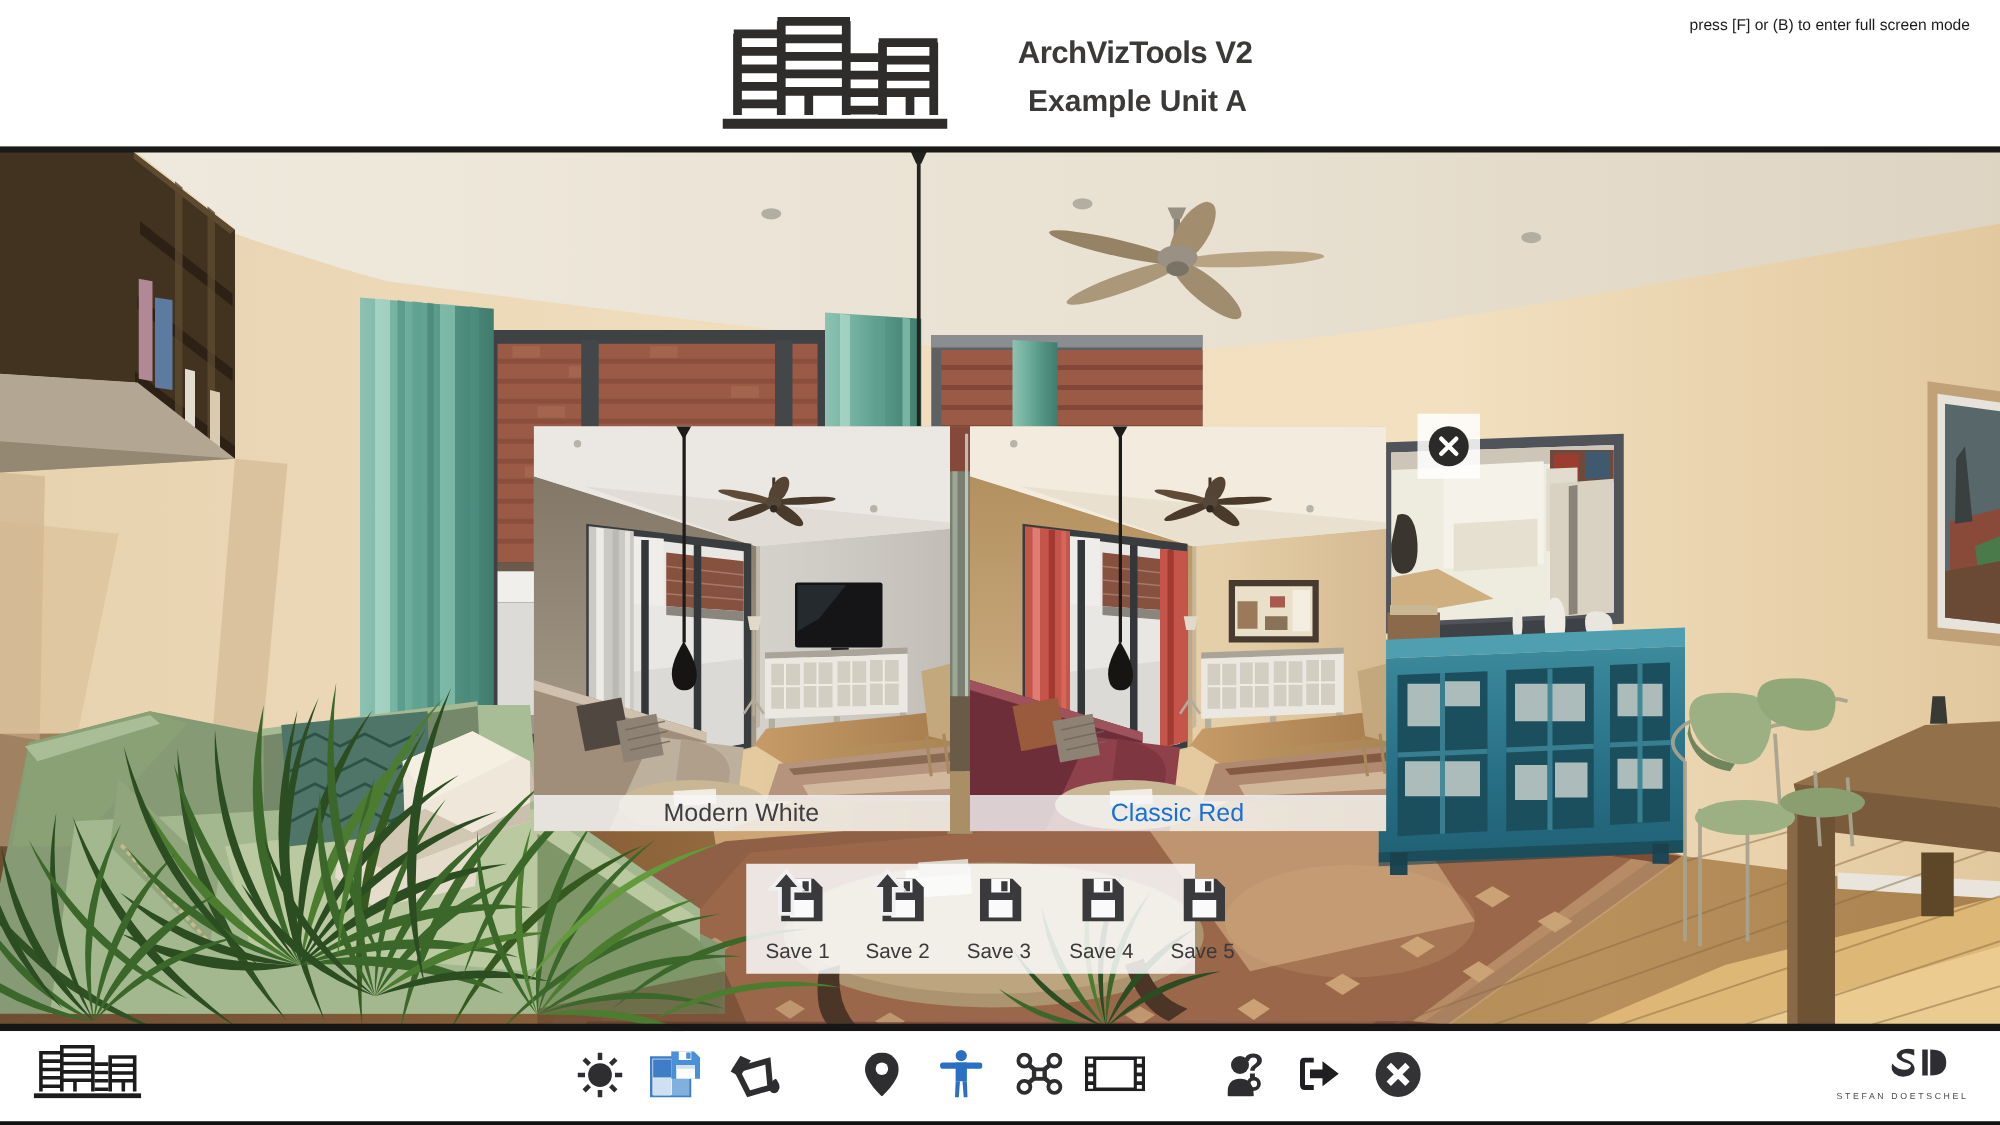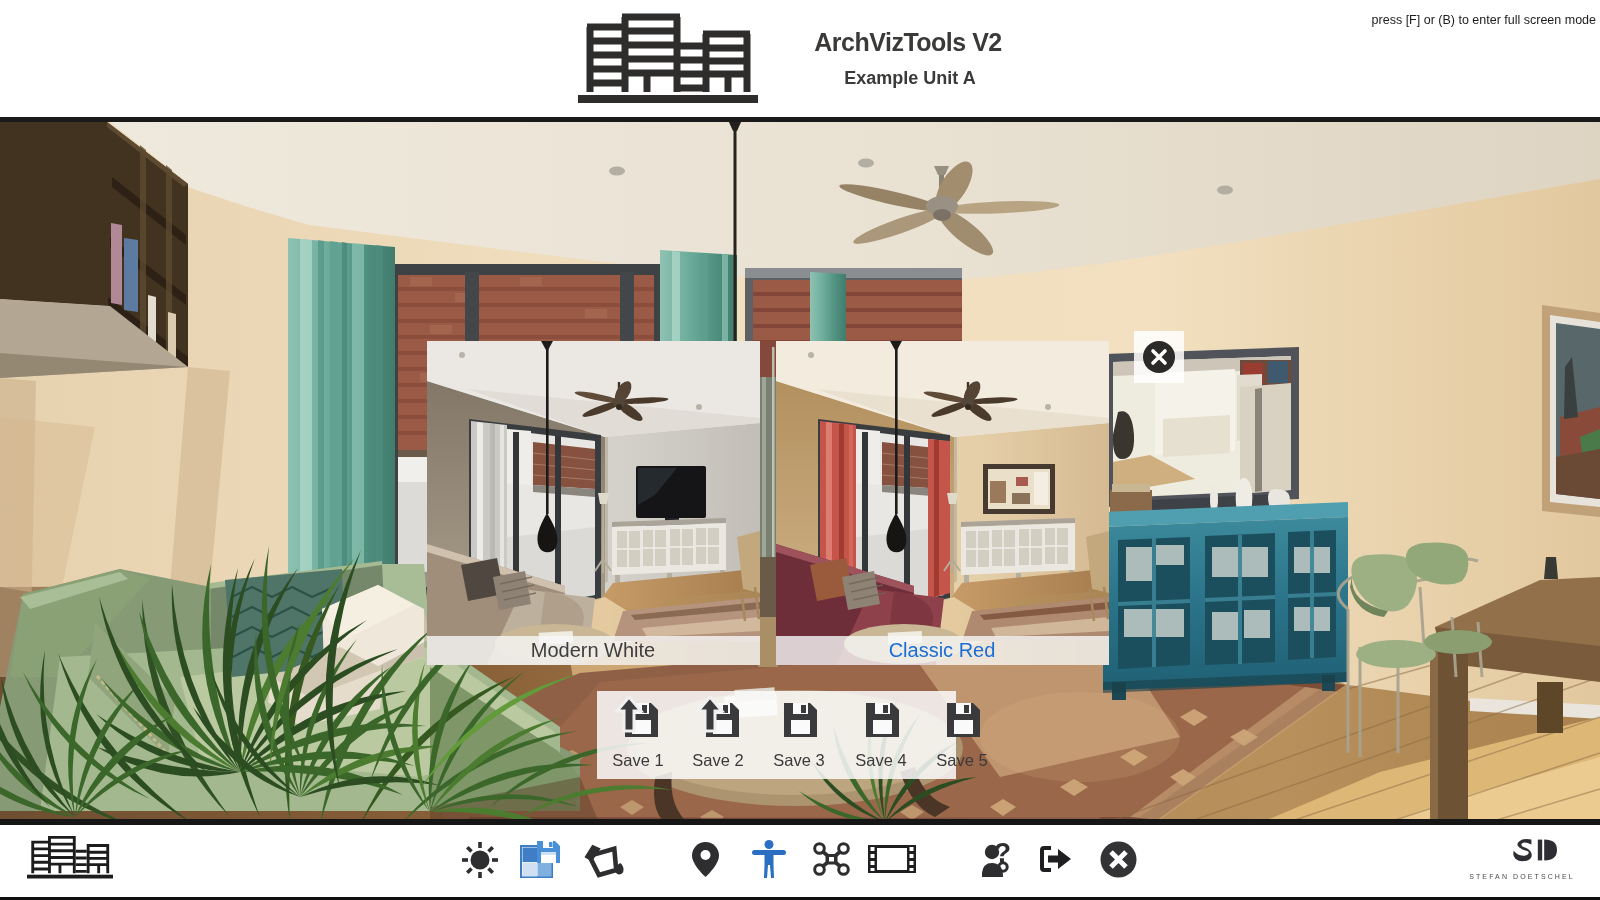--- a/index.html
+++ b/index.html
@@ -1,22 +1,22 @@
 <!DOCTYPE html>
 <html><head>
 <meta charset="utf-8">
 <style>
 html,body{margin:0;padding:0;width:1600px;height:900px;overflow:hidden;background:#fff;
 font-family:"Liberation Sans",sans-serif;}
 #stage{position:relative;width:1600px;height:900px;}
 .abs{position:absolute;}
 #header{left:0;top:0;width:1600px;height:117px;background:#fff;}
 #title{left:758px;top:28px;width:300px;text-align:center;font-weight:bold;font-size:25px;color:#3b3a39;letter-spacing:-0.5px;}
-#subtitle{left:760px;top:68px;width:300px;text-align:center;font-weight:bold;font-size:18px;color:#3b3a39;}
-#presstxt{right:4px;top:13px;font-size:12.5px;color:#1c1c1c;}
+#subtitle{left:760px;top:68px;width:300px;text-align:center;font-weight:bold;font-size:24px;color:#3b3a39;}
+#presstxt{right:24px;top:13px;font-size:12.5px;color:#1c1c1c;}
 #scene{left:0;top:117px;width:1600px;height:708px;}
 #footer{left:0;top:825px;width:1600px;height:72px;background:#fff;}
 #botline{left:0;top:897px;width:1600px;height:3px;background:#101010;}
 .popup{top:224px;width:333px;height:324px;}
 #popL{left:427px;}
 #popR{left:776px;}
 #closebtn{left:1134px;top:214px;width:50px;height:52px;background:rgba(255,255,255,0.85);}
 #savepanel{left:597px;top:574px;width:359px;height:88px;background:rgba(252,252,252,0.85);}
 #sdlogo{right:23px;top:10px;width:110px;text-align:center;}
 </style>

